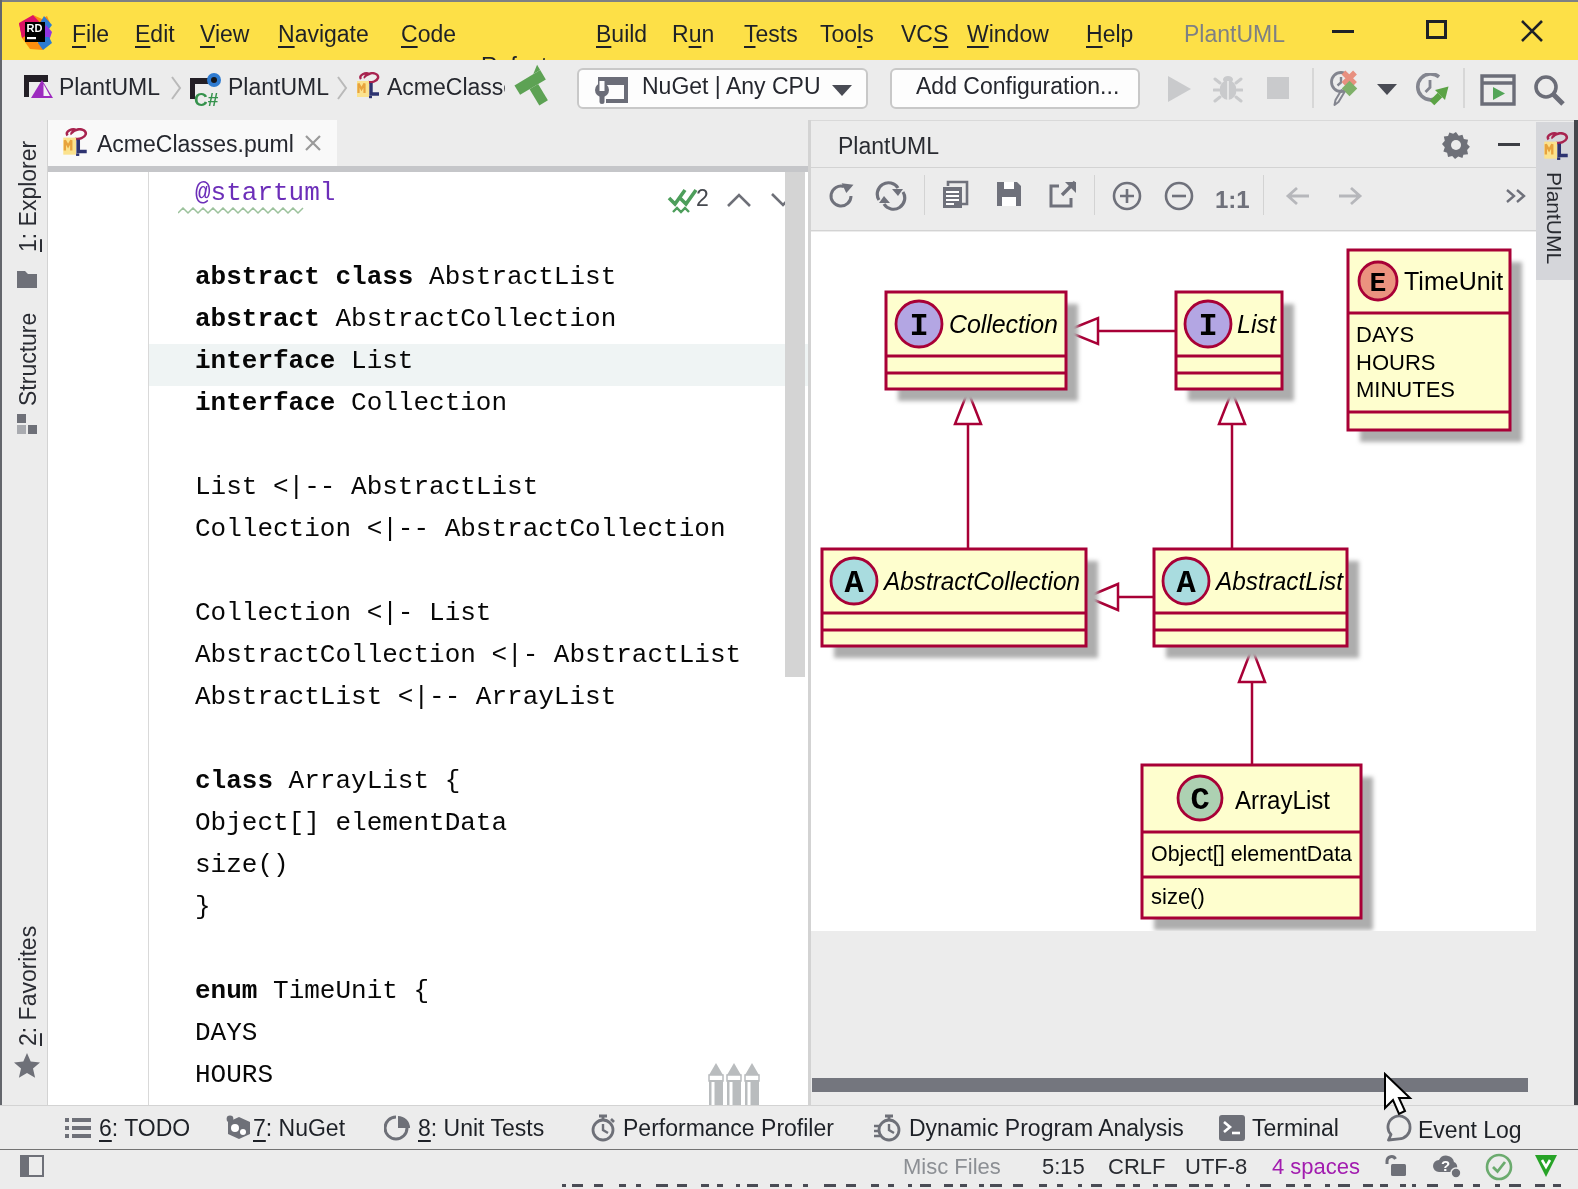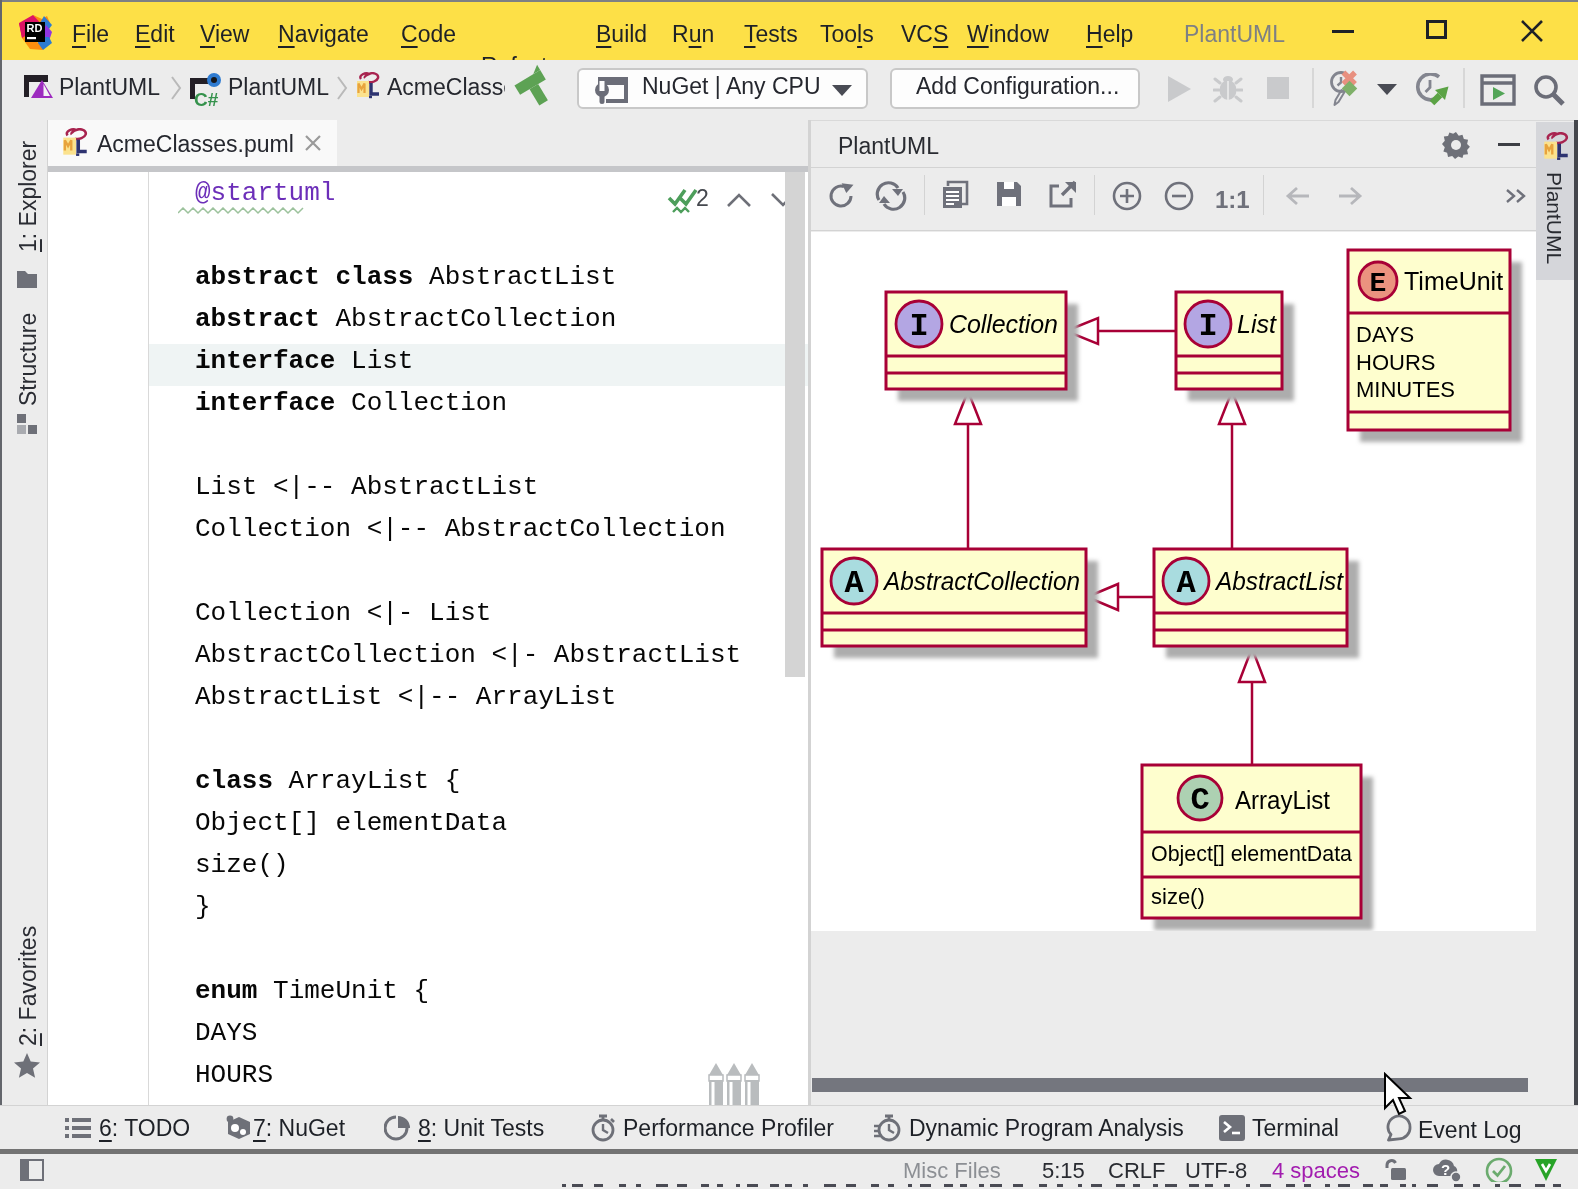--- a/index.html
+++ b/index.html
@@ -473,21 +473,21 @@
     <path d="M5 7 L11 12 L5 17" stroke="#fff" stroke-width="2.6" fill="none"></path>
     <path d="M13 18 H21" stroke="#fff" stroke-width="2.6"></path>
   </svg>
   <span class="abs menu" style="left:1252px;top:9px;">Terminal</span>
   <svg class="abs" style="left:1385px;top:8px;" width="28" height="28" viewBox="0 0 28 28">
     <path d="M25 13 A 11 11 0 1 0 6 20.5 L3.5 26 L14 24.8 A 11 11 0 0 0 25 13 Z" stroke="#6e7078" stroke-width="2.8" fill="none" stroke-linejoin="round"></path>
   </svg>
   <span class="abs menu" style="left:1418px;top:11px;">Event Log</span>
 </div>
 
-<div class="abs" id="statusbar" style="left:0;top:1149px;width:1578px;height:33px;background:#ececec;border-top:5px solid #737373;">
+<div class="abs" id="statusbar" style="left:0;top:1149px;width:1578px;height:33px;background:#ececec;border-top:1px solid #737373;">
   <svg class="abs" style="left:20px;top:5px;" width="24" height="22" viewBox="0 0 24 22">
     <rect x="1" y="1" width="22" height="20" stroke="#6e7078" stroke-width="2" fill="none"></rect>
     <rect x="1" y="1" width="8" height="20" fill="#6e7078"></rect>
   </svg>
   <span class="abs" style="left:903px;top:4px;font-size:22px;color:#8c8f94;">Misc Files</span>
   <span class="abs" style="left:1042px;top:4px;font-size:22px;color:#292b31;">5:15</span>
   <span class="abs" style="left:1108px;top:4px;font-size:22px;color:#292b31;">CRLF</span>
   <span class="abs" style="left:1185px;top:4px;font-size:22px;color:#292b31;">UTF-8</span>
   <span class="abs" style="left:1272px;top:4px;font-size:22px;color:#a21caf;">4 spaces</span>
   <svg class="abs" style="left:1383px;top:4px;" width="26" height="24" viewBox="0 0 26 24">

